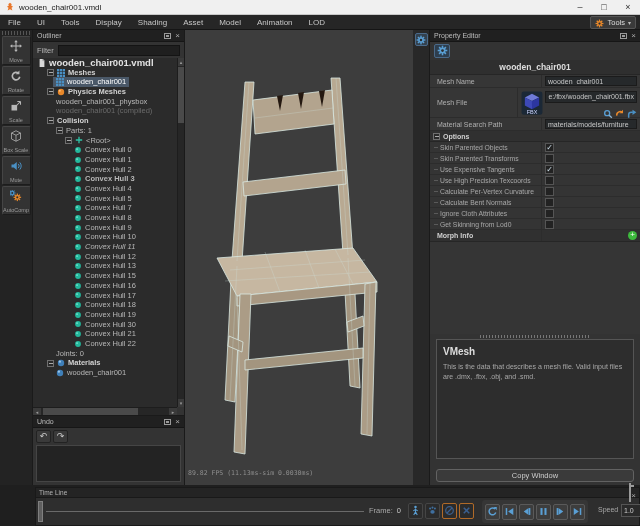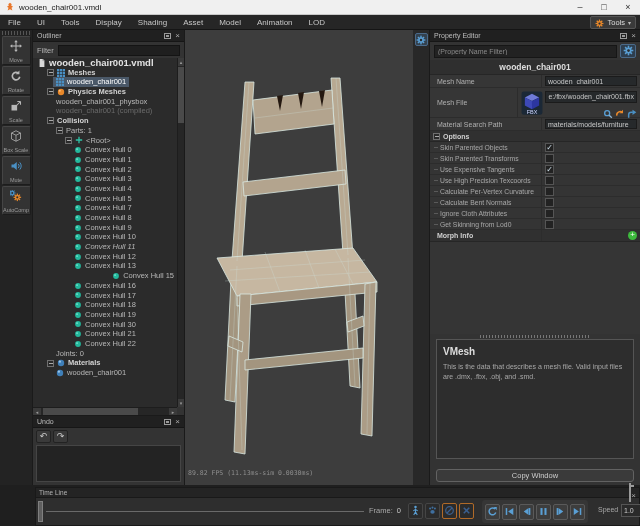--- a/index.html
+++ b/index.html
@@ -401,21 +401,21 @@
             <span class="rowc">
               <span class="ticon">
                 <svg viewBox="0 0 10 10">
                   <circle cx="5" cy="5" r="3.6" fill="#23b89c"></circle>
                   <circle cx="3.8" cy="3.8" r="1.1" fill="#7fe8d4"></circle>
                 </svg>
               </span>
               <span class="tlbl">Convex Hull 2</span>
             </span>
           </div>
-          <div class="tree-row" style="padding-left: 38px;">
+          <div class="tree-row" style="padding-left: 38px; font-weight: bold;">
             <span class="rowc">
               <span class="ticon">
                 <svg viewBox="0 0 10 10">
                   <circle cx="5" cy="5" r="3.6" fill="#23b89c"></circle>
                   <circle cx="3.8" cy="3.8" r="1.1" fill="#7fe8d4"></circle>
                 </svg>
               </span>
               <span class="tlbl">Convex Hull 3</span>
             </span>
           </div>
@@ -511,21 +511,21 @@
             <span class="rowc">
               <span class="ticon">
                 <svg viewBox="0 0 10 10">
                   <circle cx="5" cy="5" r="3.6" fill="#23b89c"></circle>
                   <circle cx="3.8" cy="3.8" r="1.1" fill="#7fe8d4"></circle>
                 </svg>
               </span>
               <span class="tlbl">Convex Hull 13</span>
             </span>
           </div>
-          <div class="tree-row" style="padding-left: 38px; justify-content: flex-end;">
+          <div class="tree-row" style="padding-left: 38px;">
             <span class="rowc">
               <span class="ticon">
                 <svg viewBox="0 0 10 10">
                   <circle cx="5" cy="5" r="3.6" fill="#23b89c"></circle>
                   <circle cx="3.8" cy="3.8" r="1.1" fill="#7fe8d4"></circle>
                 </svg>
               </span>
               <span class="tlbl">Convex Hull 15</span>
             </span>
           </div>
@@ -714,21 +714,20 @@
 
     <div class="propedit">
       <div class="panel-header">
         <span class="ptitle">Property Editor</span>
         <span class="hbtns">
           <span class="float-icon"></span>
           <span class="icon-close">×</span>
         </span>
       </div>
       <div class="pfilter">
-        <input placeholder="(Property Name Filter)" style="">
         <div class="pgear-btn">
             <span><svg viewBox="0 0 16 16">
                 <rect x="6.88" y="1" width="2.24" height="14" fill="#5a9fd4" transform="rotate(0 8 8)"></rect>
                 <rect x="6.88" y="1" width="2.24" height="14" fill="#5a9fd4" transform="rotate(45 8 8)"></rect>
                 <rect x="6.88" y="1" width="2.24" height="14" fill="#5a9fd4" transform="rotate(90 8 8)"></rect>
                 <rect x="6.88" y="1" width="2.24" height="14" fill="#5a9fd4" transform="rotate(135 8 8)"></rect>
                 <circle cx="8" cy="8" r="4.4" fill="#5a9fd4"></circle>
                 <circle cx="8" cy="8" r="2" fill="#2d2d2d"></circle>
               </svg></span>
           </div>

